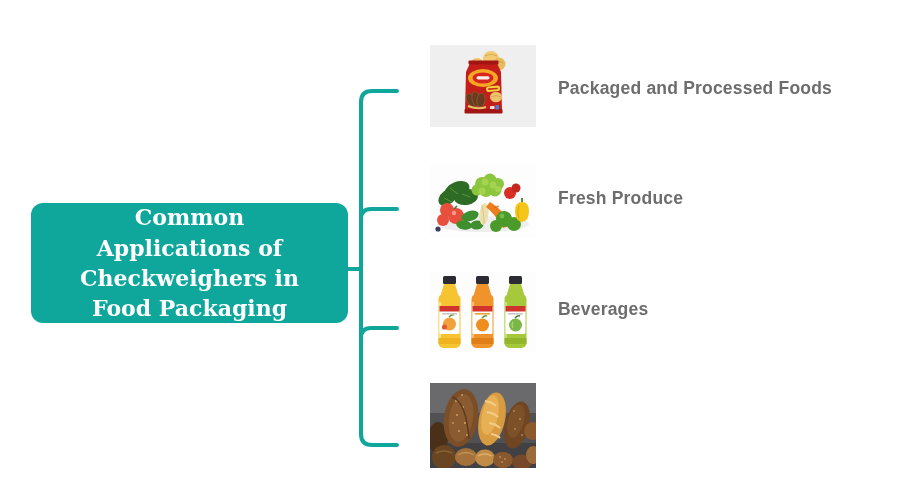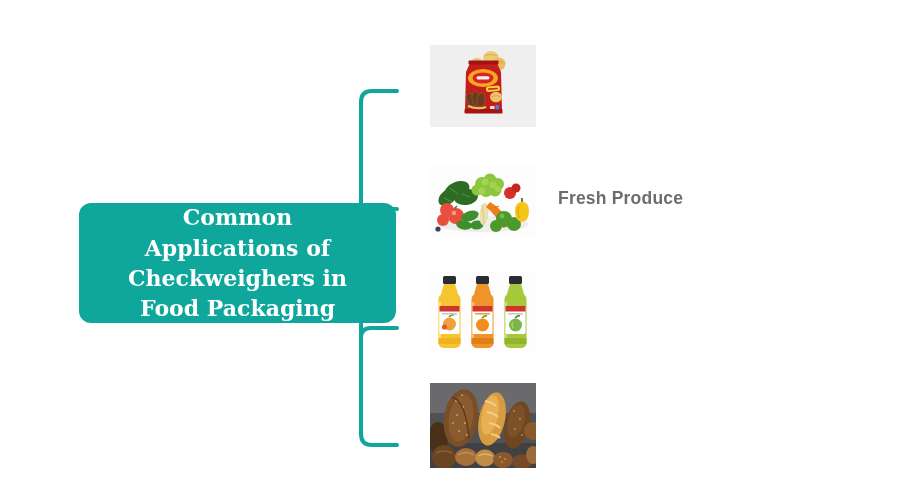--- a/index.html
+++ b/index.html
@@ -8,21 +8,21 @@
     width:900px;height:500px;
     background:#ffffff;
     overflow:hidden;
     font-family:"Liberation Sans", sans-serif;
   }
   .connector{position:absolute;left:0;top:0;pointer-events:none;}
   .root-box{
     position:absolute;left:31px;top:203px;width:317px;height:120px;
     background:#0fa79c;border-radius:12px;
     display:flex;align-items:center;justify-content:center;
-    box-sizing:border-box;padding:10px 28px;margin-left:48px;
+    box-sizing:border-box;padding:10px 28px;
   }
   .root-title{
     font-family:"DejaVu Serif", serif;
     font-weight:bold;font-size:22px;line-height:1.38;
     color:#ffffff;text-align:center;
   }
   .thumb{position:absolute;overflow:hidden;}
   .thumb svg{display:block;}
   .branch-label{
     position:absolute;left:558px;
@@ -68,20 +68,21 @@
         <ellipse cx="46" cy="54" rx="4" ry="7.5" transform="rotate(-10 46 54)"></ellipse>
         <ellipse cx="51" cy="55" rx="4" ry="7" transform="rotate(8 51 55)"></ellipse>
       </g>
       <path d="M38,61 q10,4 18,1" stroke="#e8c26a" stroke-width="2" fill="none"></path>
       <ellipse cx="66" cy="52" rx="6" ry="5.2" fill="#eec36d"></ellipse>
       <path d="M61,52 q5,-3 10,0" stroke="#d8a94f" stroke-width="1" fill="none"></path>
       <rect x="65.5" y="60" width="3.5" height="4.5" rx="0.6" fill="#4a7fd4"></rect>
       <rect x="60" y="61" width="4.5" height="3" rx="0.5" fill="#ffffff" opacity="0.85"></rect>
     </svg>
   </div>
+  <div class="branch-label" style="top:78px;">Packaged and Processed Foods</div>
 
   <div class="thumb" style="left:430px;top:164px;width:106px;height:73px;">
     <svg width="106" height="73" viewBox="0 0 106 73">
       <rect width="106" height="73" fill="#fdfdfd"></rect>
       <ellipse cx="53" cy="60" rx="46" ry="8" fill="#eeeeee"></ellipse>
       <g fill="#2e6b25">
         <ellipse cx="27" cy="26" rx="13" ry="8" transform="rotate(-22 27 26)"></ellipse>
         <ellipse cx="18" cy="33" rx="11" ry="7" transform="rotate(-38 18 33)"></ellipse>
         <ellipse cx="36" cy="33" rx="12" ry="8" transform="rotate(-8 36 33)"></ellipse>
       </g>
@@ -171,20 +172,21 @@
         <rect x="75.5" y="34" width="20" height="28" rx="1.5" fill="#ffffff"></rect>
         <rect x="75.5" y="34" width="20" height="5.5" fill="#d0342c"></rect>
         <rect x="78" y="41" width="15" height="1.6" fill="#c9c9c9"></rect>
         <circle cx="85.5" cy="53" r="6.5" fill="#7ab648"></circle>
         <path d="M85,46 q3,-3 5,-2" stroke="#4c7a2f" stroke-width="1.6" fill="none"></path>
         <path d="M83,50 q-2,3 0,6" stroke="#a8d36c" stroke-width="1.4" fill="none"></path>
         <rect x="74.5" y="66" width="22" height="6" fill="#93b52c"></rect>
       </g>
     </svg>
   </div>
+  <div class="branch-label" style="top:299px;">Beverages</div>
 
   <div class="thumb" style="left:430px;top:383px;width:106px;height:85px;">
     <svg width="106" height="85" viewBox="0 0 106 85">
       <rect width="106" height="85" fill="#6a6a6d"></rect>
       <rect y="30" width="106" height="55" fill="#515154"></rect>
       <rect y="60" width="106" height="25" fill="#414144"></rect>
       <ellipse cx="8" cy="55" rx="10" ry="16" fill="#4a3018"></ellipse>
       <ellipse cx="31" cy="35" rx="17" ry="29" fill="#7b4e27" transform="rotate(9 31 35)"></ellipse>
       <ellipse cx="31" cy="35" rx="12" ry="24" fill="#8a5a30" transform="rotate(9 31 35)"></ellipse>
       <g fill="#caa05f">

